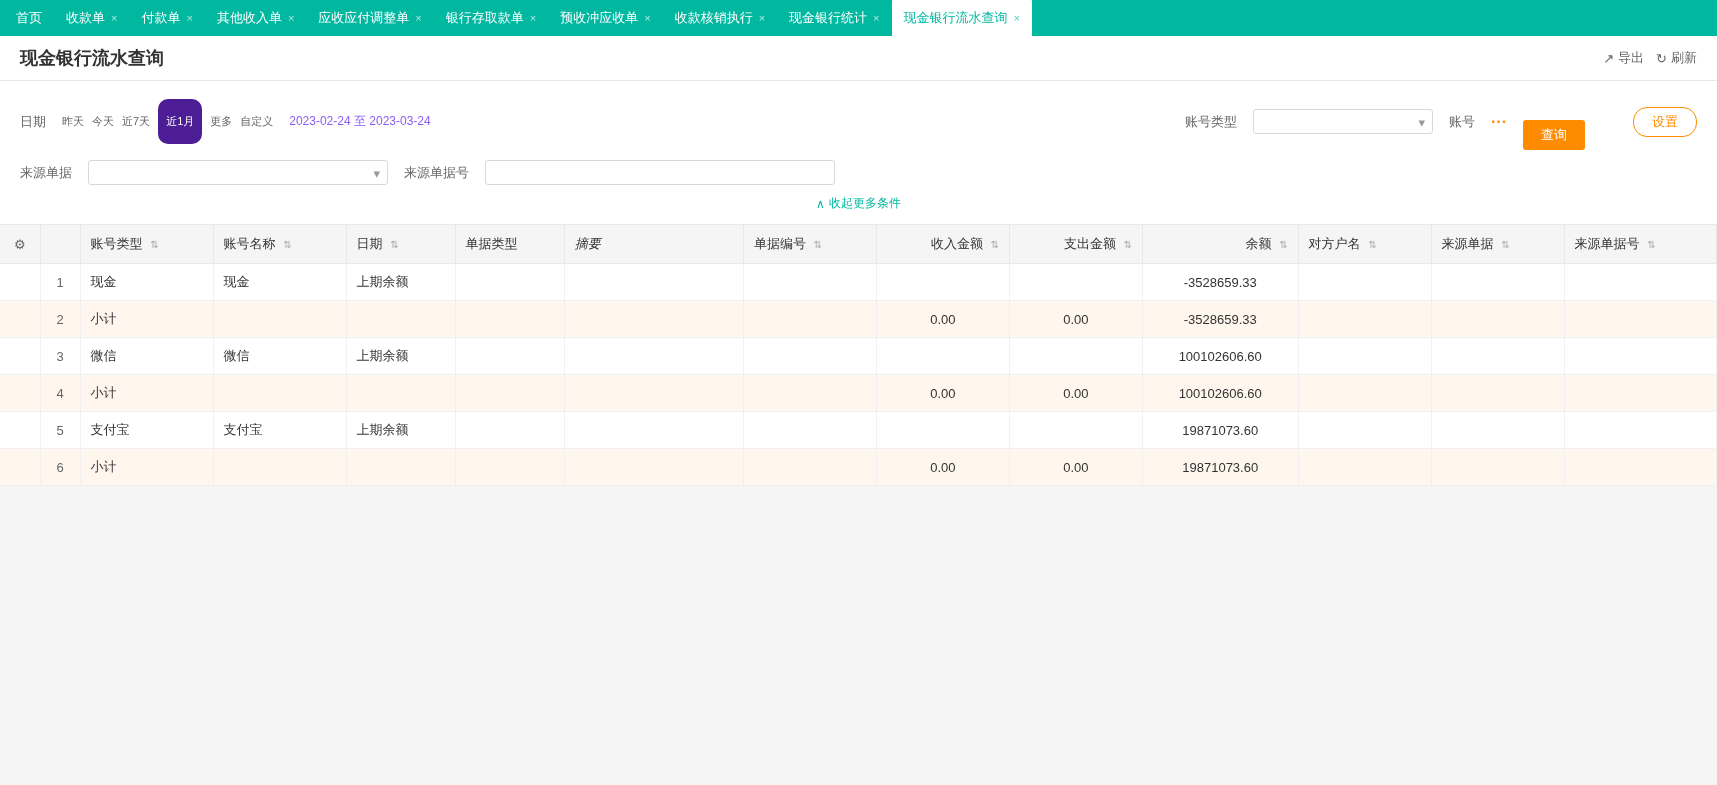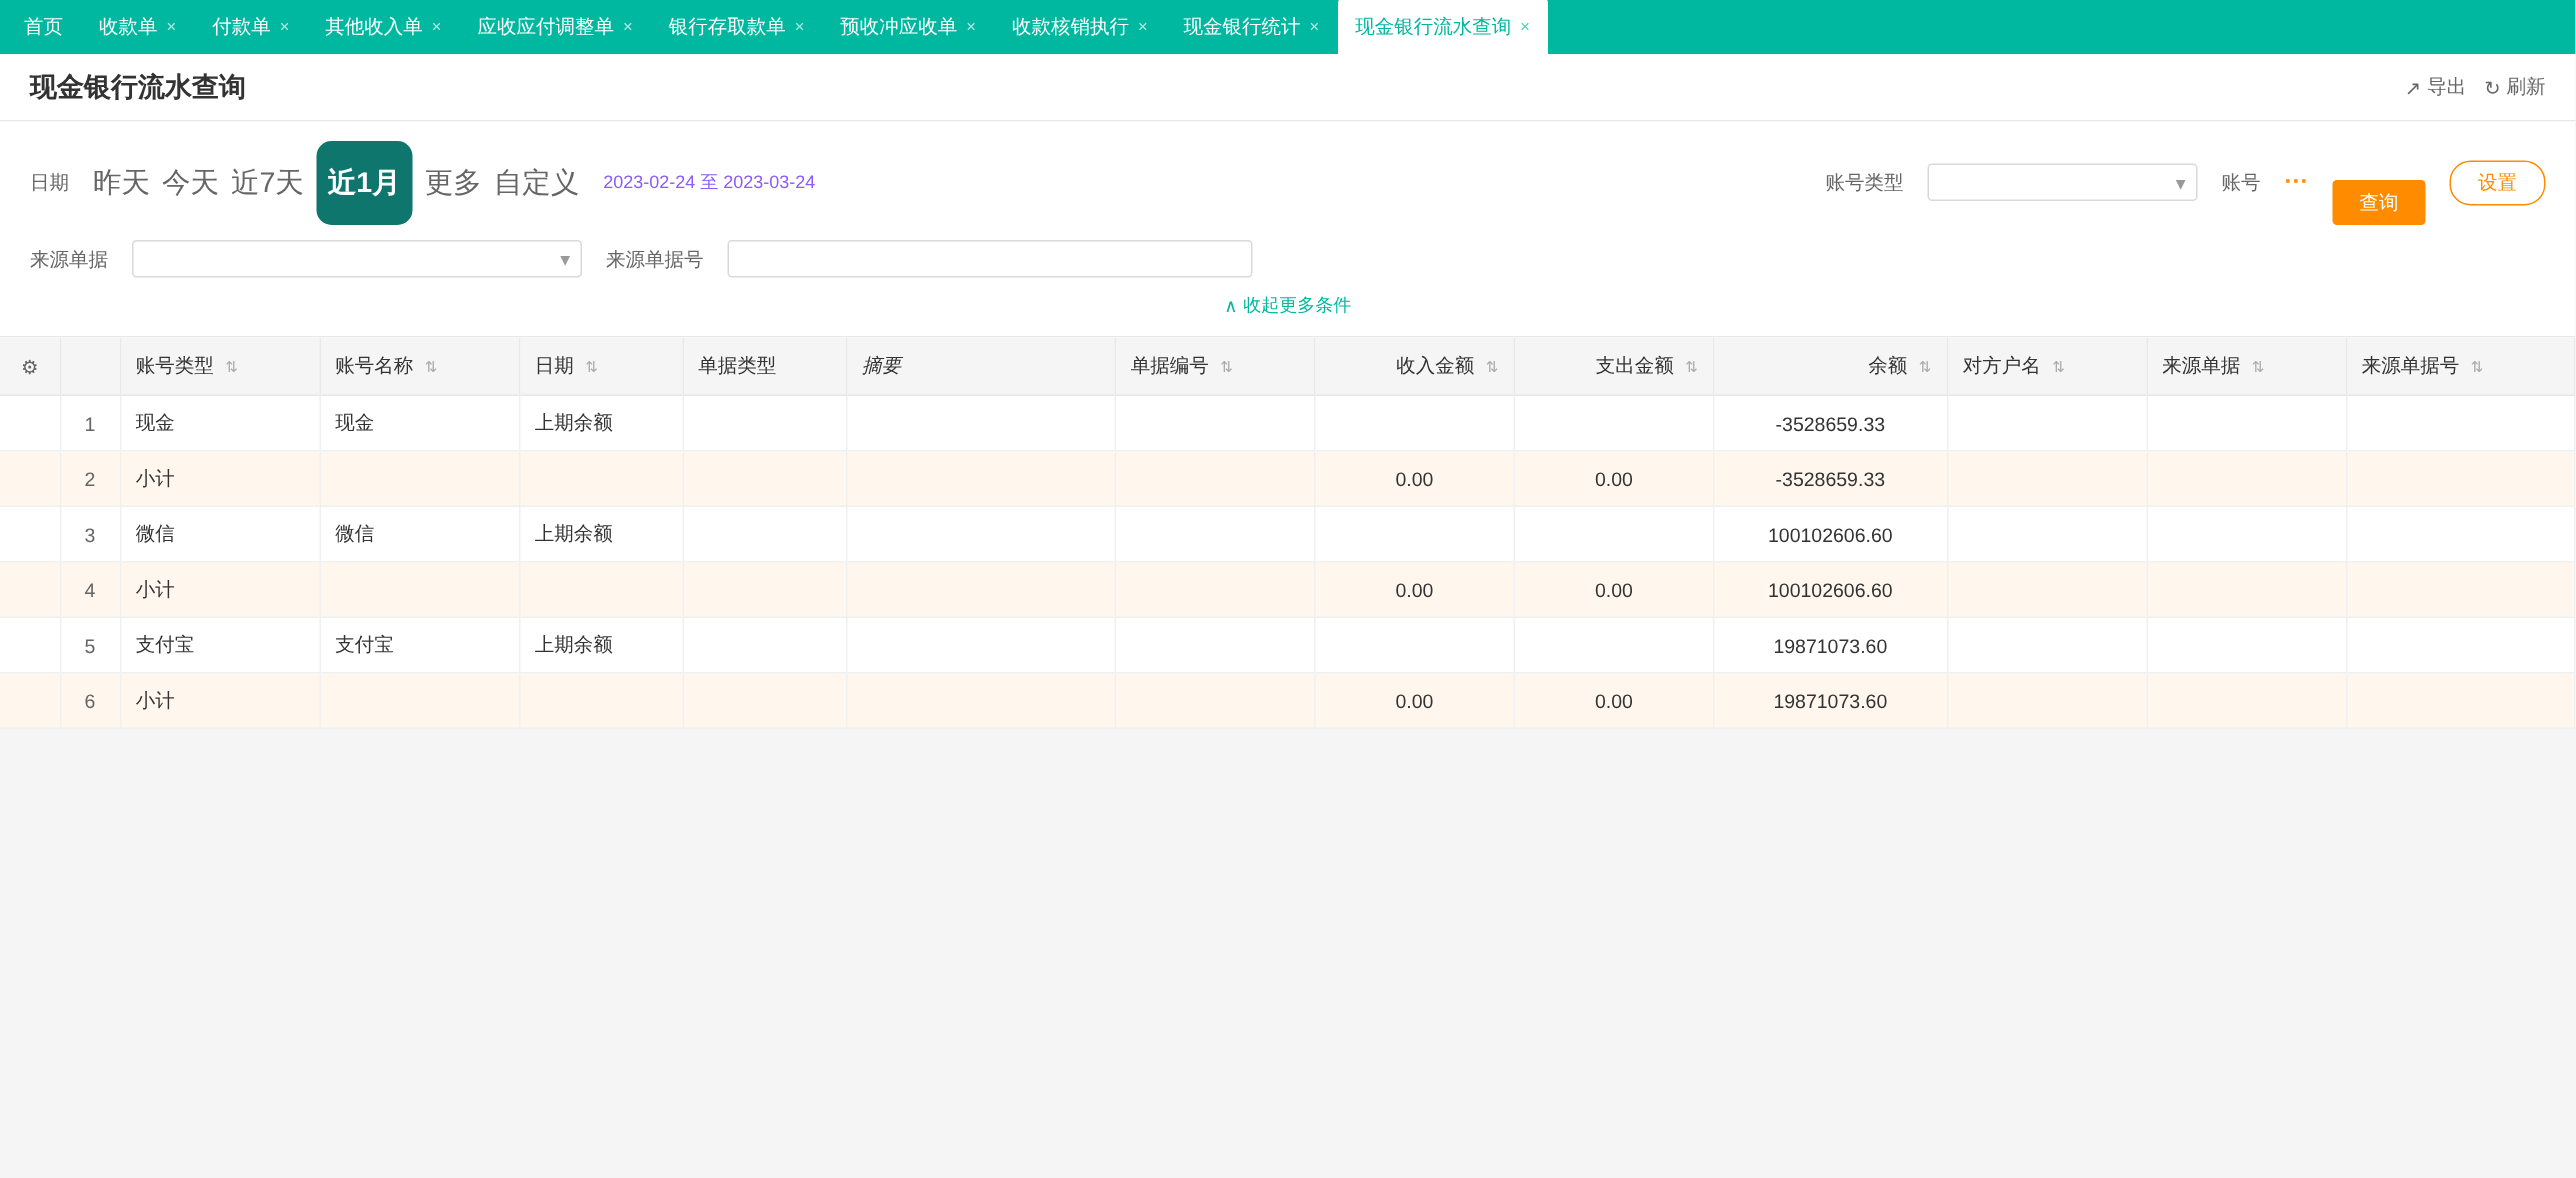--- a/index.html
+++ b/index.html
@@ -84,28 +84,27 @@
       white-space: nowrap;
     }
     .date-shortcuts {
       display: flex;
       align-items: center;
       gap: 8px;
     }
     .date-shortcut {
       color: #666;
       cursor: pointer;
-      font-size: 19px;
+      font-size: 11px;
     }
     .date-shortcut.active {
-      background: #0f766e;
+      background: #4c1d95;
       color: #fff;
       border-radius: 10px;
       padding: 15px 8px;
-      font-weight: bold;
     }
     .date-range {
       color: #8b5cf6;
       font-size: 12px;
       margin-left: 8px;
     }
     .filter-select {
       border: 1px solid #d9d9d9;
       border-radius: 3px;
       padding: 4px 28px 4px 8px;
@@ -155,20 +154,21 @@
       margin-top: 27px;
     }
     .setting-btn {
       background: #fff;
       color: #ff8c00;
       border: 1px solid #ff8c00;
       border-radius: 14px;
       padding: 5px 18px;
       cursor: pointer;
       font-size: 13px;
+      margin-left: 32px;
     }
     .collapse-bar {
       text-align: center;
       color: #00b8a0;
       cursor: pointer;
       font-size: 12px;
       margin-top: 4px;
       display: flex;
       align-items: center;
       justify-content: center;

